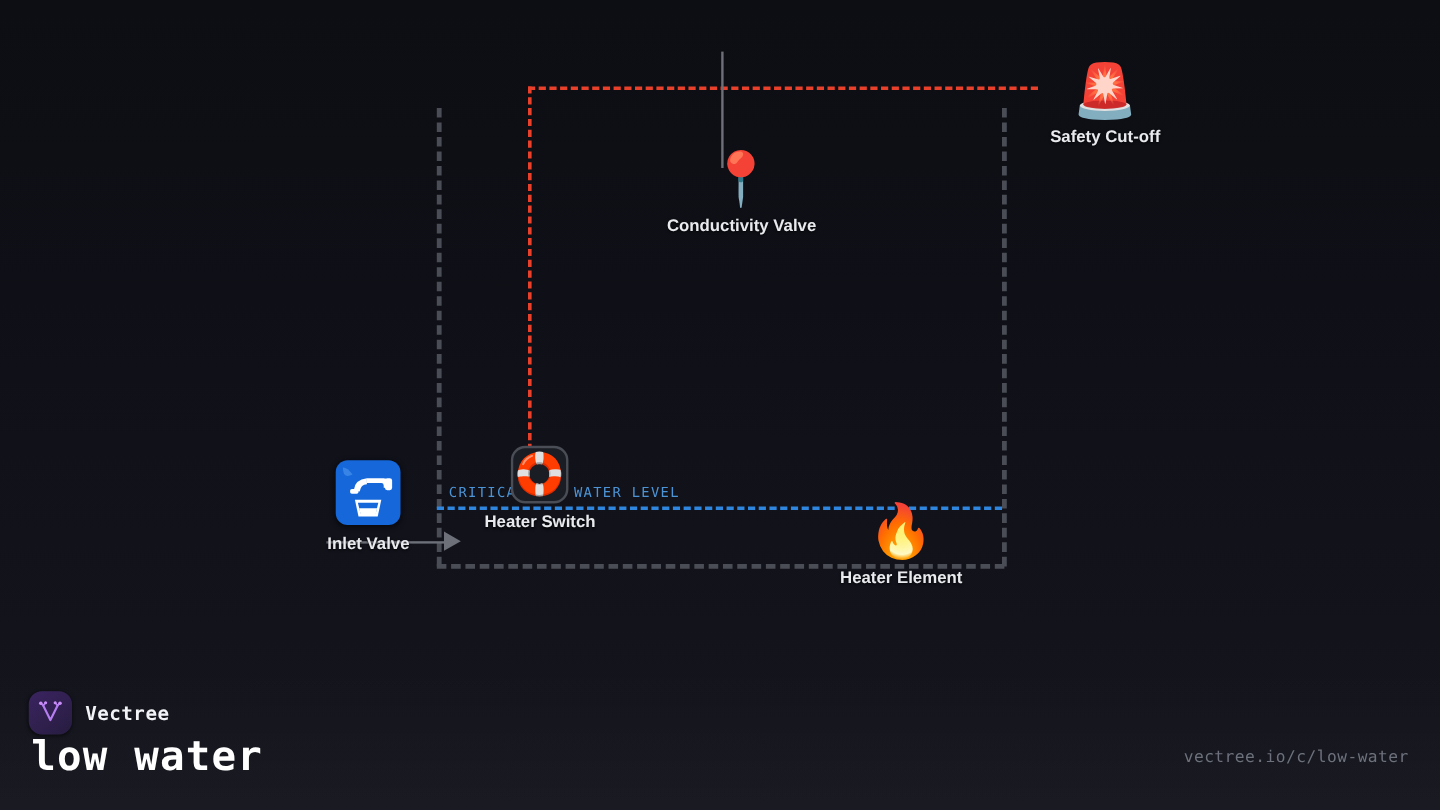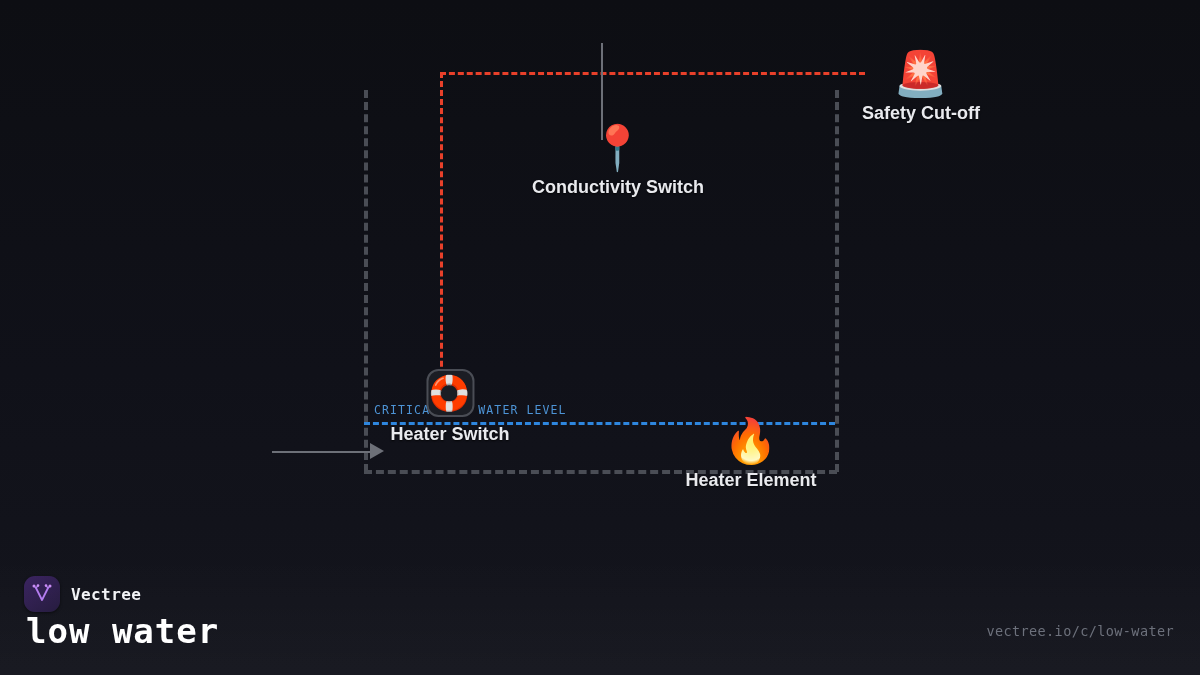--- a/index.html
+++ b/index.html
@@ -95,21 +95,21 @@
     transform: translate(-50%, -50%);
   }
   .node .glyph {
     font-size: 44px;
     line-height: 1;
     font-family: "DejaVu Sans", sans-serif;
     text-align: center;
   }
   .node .caption {
     margin-top: 7px;
-    font-size: 18px;
+    font-size: 14px;
     font-weight: bold;
     color: #e9eaee;
     white-space: nowrap;
     text-shadow: 0 1px 2px rgba(0,0,0,0.8);
   }
   .node.boxed .glyph {
     width: 48px;
     height: 48px;
     display: flex;
     align-items: center;
@@ -190,29 +190,44 @@
   <div class="alarm-v" style="left:440px; top:72px; height:340px;"></div>
 
   <div class="probe-stem" style="left:601px; top:43px; height:97px;"></div>
 
   <div class="water-line" style="left:364px; top:422px; width:471px;"></div>
   <div class="water-label" style="left:374px; top:403px;">CRITICAL LOW WATER LEVEL</div>
 
   <div class="inlet-line" style="left:272px; top:451px; width:100px;"></div>
   <div class="inlet-head" style="left:370px; top:443px;"></div>
 
+  <div class="node" style="left:307px; top:422px;">
+    <div class="valve-sign">
+      <svg width="54" height="54" viewBox="0 0 54 54" aria-hidden="true">
+        <path d="M6 6 Q6 16 14 12 Q10 6 6 6 Z" fill="#3d89e8" opacity="0.85"></path>
+        <path d="M26 15 h14 a5 5 0 0 1 5 5 v3 h-5 v-2 a2 2 0 0 0 -2 -2 h-12 z" fill="#ffffff"></path>
+        <rect x="41" y="15" width="6" height="10" rx="2" fill="#ffffff"></rect>
+        <path d="M26 15 q-10 1 -11 10 l5 1 q1 -6 6 -6 z" fill="#ffffff"></path>
+        <rect x="12" y="24" width="7" height="4" rx="1.5" fill="#ffffff"></rect>
+        <path d="M16 33 h22 l-3 14 h-16 z" fill="#ffffff"></path>
+        <path d="M18.5 35.5 h17 l-2.2 9 h-12.6 z" fill="#1668da"></path>
+        <path d="M19.5 40 h15 l-1.3 5.2 h-12.4 z" fill="#ffffff"></path>
+      </svg>
+    </div>
+    <div class="caption">Inlet Valve</div>
+  </div>
 
   <div class="node boxed" style="left:450px; top:407px;">
     <div class="glyph">🛟</div>
     <div class="caption">Heater Switch</div>
   </div>
 
   <div class="node" style="left:618px; top:162px;">
     <div class="glyph">📍</div>
-    <div class="caption">Conductivity Switch</div>
+    <div class="caption">Conductivity Valve</div>
   </div>
 
   <div class="node" style="left:751px; top:455px;">
     <div class="glyph">🔥</div>
     <div class="caption">Heater Element</div>
   </div>
 
   <div class="node" style="left:921px; top:88px;">
     <div class="glyph">🚨</div>
     <div class="caption">Safety Cut-off</div>

